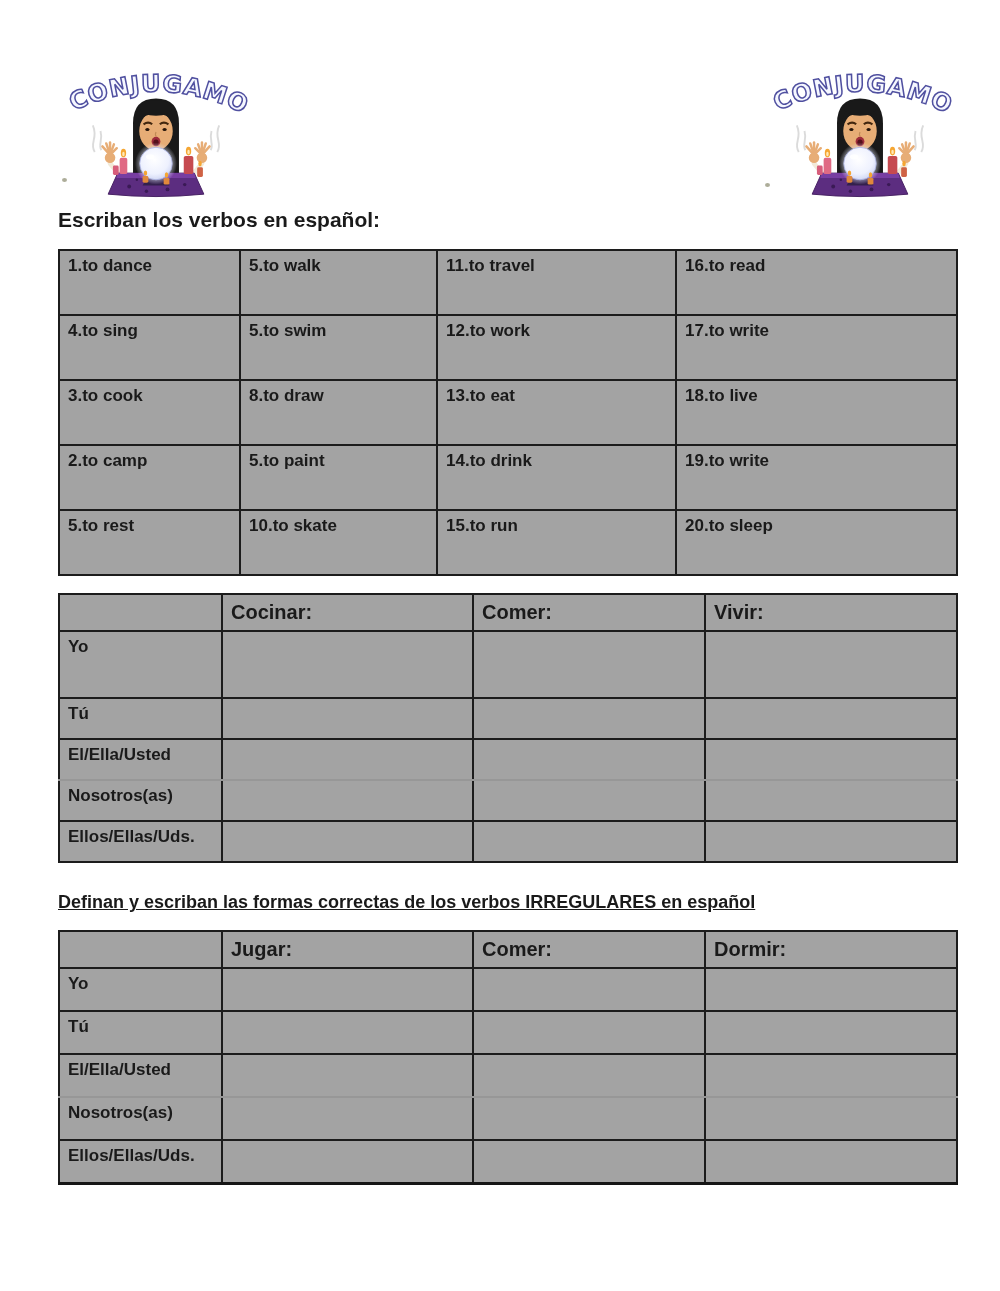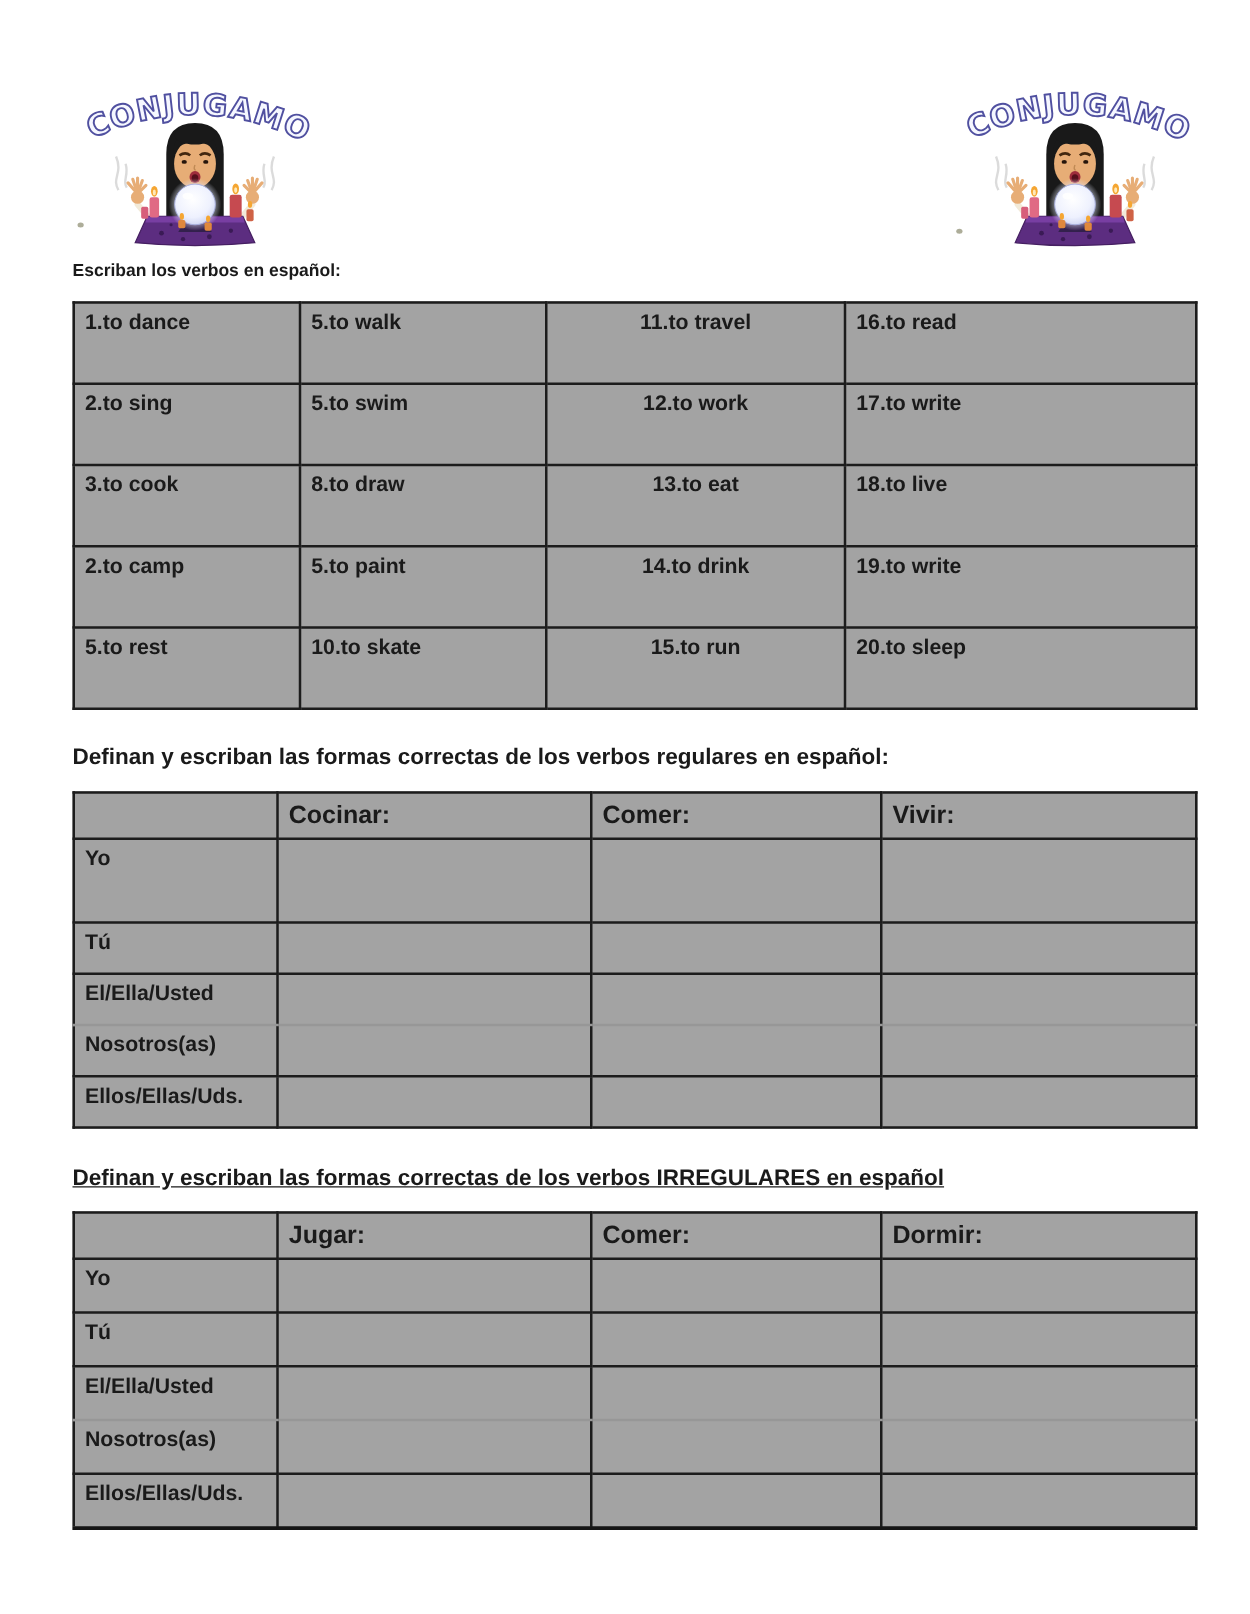--- a/index.html
+++ b/index.html
@@ -14,31 +14,31 @@
   .logo{position:absolute;top:0;width:192px;height:134px;}
   .logo.left{left:2px;}
   .logo.right{right:2px;}
   .logo svg{width:100%;height:100%;display:block;}
   .arc-text{font-family:"DejaVu Sans",sans-serif;font-weight:bold;letter-spacing:1px;}
   .speck{position:absolute;width:5px;height:4px;border-radius:50%;background:#98987f;opacity:.8;}
   .speck.sp-left{left:62px;top:178px;}
   .speck.sp-right{left:765px;top:183px;}
   
   .heading{font-weight:bold;line-height:1.15;}
-  .h-main{font-size:14px;margin-top:10px;}
+  .h-main{font-size:21px;margin-top:10px;}
   .h-sub{font-size:18px;}
   .h-reg{margin-top:27px;}
   .h-irr{margin-top:29px;text-decoration:underline;}
   
   table{border-collapse:collapse;table-layout:fixed;width:898px;background:#a3a3a3;}
   .tbl{margin-top:17px;}
   td{border:2px solid #1c1c1c;padding:5px 8px;vertical-align:top;
      font-weight:bold;font-size:17px;overflow:hidden;}
   .verbs td{height:53px;}
-  .verbs td.gray-l{border-left-color:#8d8d8d;text-align:center;}
+  .verbs td.gray-l{border-left-color:#8d8d8d;}
   .conj td.hdr{height:25px;vertical-align:middle;font-size:20px;}
   .conj tr.row-yo td{height:55px;}
   .conj.t2 tr.row-std td{height:29px;}
   .conj.t3 tr.row-std td{height:31px;}
   .conj tr.row-el td{border-bottom-color:#979797;}
   .conj.t3{border-bottom:3px solid #151515;}
 </style>
 </head>
 <body>
 
@@ -162,21 +162,21 @@
         <col style="width:281px">
       </colgroup>
     <tbody>
         <tr>
       <td><span>1.to dance</span></td>
       <td><span>5.to walk</span></td>
       <td class="gray-l"><span>11.to travel</span></td>
       <td><span>16.to read</span></td>
     </tr>
     <tr>
-      <td><span>2.to sing</span></td>
+      <td><span>4.to sing</span></td>
       <td><span>5.to swim</span></td>
       <td class="gray-l"><span>12.to work</span></td>
       <td><span>17.to write</span></td>
     </tr>
     <tr>
       <td><span>3.to cook</span></td>
       <td><span>8.to draw</span></td>
       <td class="gray-l"><span>13.to eat</span></td>
       <td><span>18.to live</span></td>
     </tr>
@@ -188,21 +188,20 @@
     </tr>
     <tr>
       <td><span>5.to rest</span></td>
       <td><span>10.to skate</span></td>
       <td class="gray-l"><span>15.to run</span></td>
       <td><span>20.to sleep</span></td>
     </tr>
   </tbody>
     </table>
 
-  <div class="heading h-sub h-reg">Definan y escriban las formas correctas de los verbos regulares en español:</div>
 
   <table class="tbl conj t2">
     <colgroup>
         <col style="width:163px">
         <col style="width:251px">
         <col style="width:232px">
         <col style="width:252px">
       </colgroup>
     <tbody>
         <tr>

